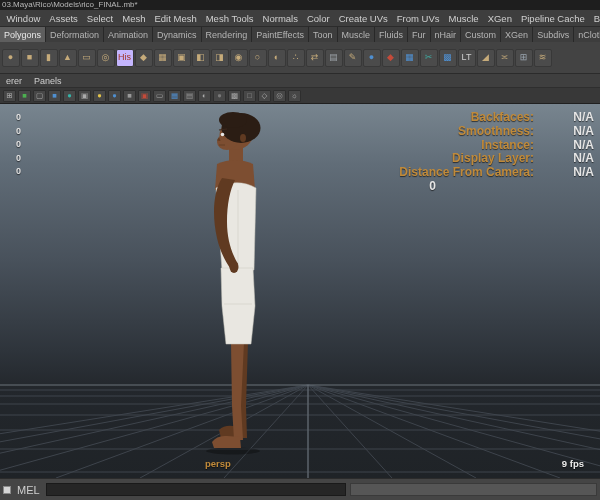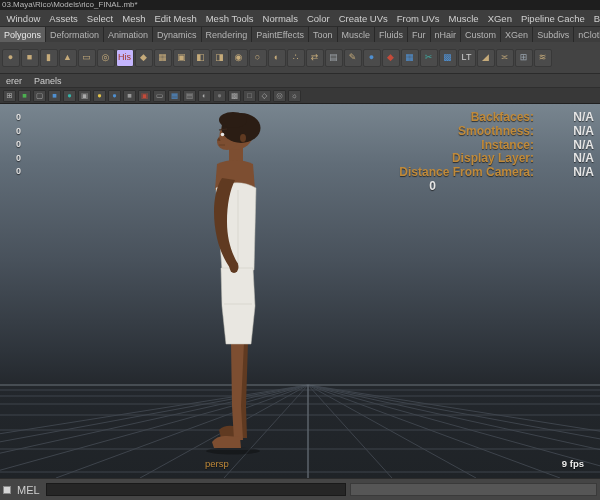--- a/index.html
+++ b/index.html
@@ -29,21 +29,21 @@
   .viewport{position:relative;height:374px;overflow:hidden;
     background:linear-gradient(180deg,#78858f 0%,#616d78 16%,#48515b 42%,#2e343b 66%,#23272c 76%,#1f2327 100%);}
   .vp-canvas{position:absolute;left:0;top:0;}
 
   .hud-left{position:absolute;left:16px;top:7px;font-size:9px;font-weight:bold;color:#e4e4e4;line-height:13.5px;text-shadow:0 1px 1px rgba(0,0,0,.6);}
   .hud-right{position:absolute;right:6px;top:7px;text-shadow:0 1px 1px rgba(0,0,0,.6);}
   .hud-row{display:flex;font-size:12px;font-weight:bold;line-height:13.8px;}
   .hud-label{width:158px;text-align:right;}
   .hud-value{width:60px;padding-left:14px;text-align:right;}
 
-  .persp-label{position:absolute;left:205px;bottom:9px;font-size:9.5px;font-weight:normal;text-shadow:0 1px 1px rgba(0,0,0,.6);}
+  .persp-label{position:absolute;left:205px;bottom:9px;font-size:9.5px;font-weight:bold;text-shadow:0 1px 1px rgba(0,0,0,.6);}
   .fps-label{position:absolute;right:16px;bottom:9px;font-size:9.5px;font-weight:bold;color:#ececec;text-shadow:0 1px 1px rgba(0,0,0,.6);margin-left:23px;}
 
   .cmdline{height:22px;background:#454545;display:flex;align-items:center;padding:0 3px;gap:4px;border-top:1px solid #2b2b2b;}
   .mel-box{width:8px;height:8px;background:#d6d6d6;border:1px solid #8a8a8a;flex:0 0 auto;}
   .mel-label{font-size:11px;color:#cfcfcf;flex:0 0 auto;padding:0 2px;}
   .cmd-input{flex:0 0 300px;height:13px;background:#262626;border:1px solid #1a1a1a;color:#ddd;font-size:9px;padding:0 3px;outline:none;}
   .help-line{flex:1;height:13px;background:#565656;border:1px solid #3a3a3a;}
 </style>
 </head>
 <body>

